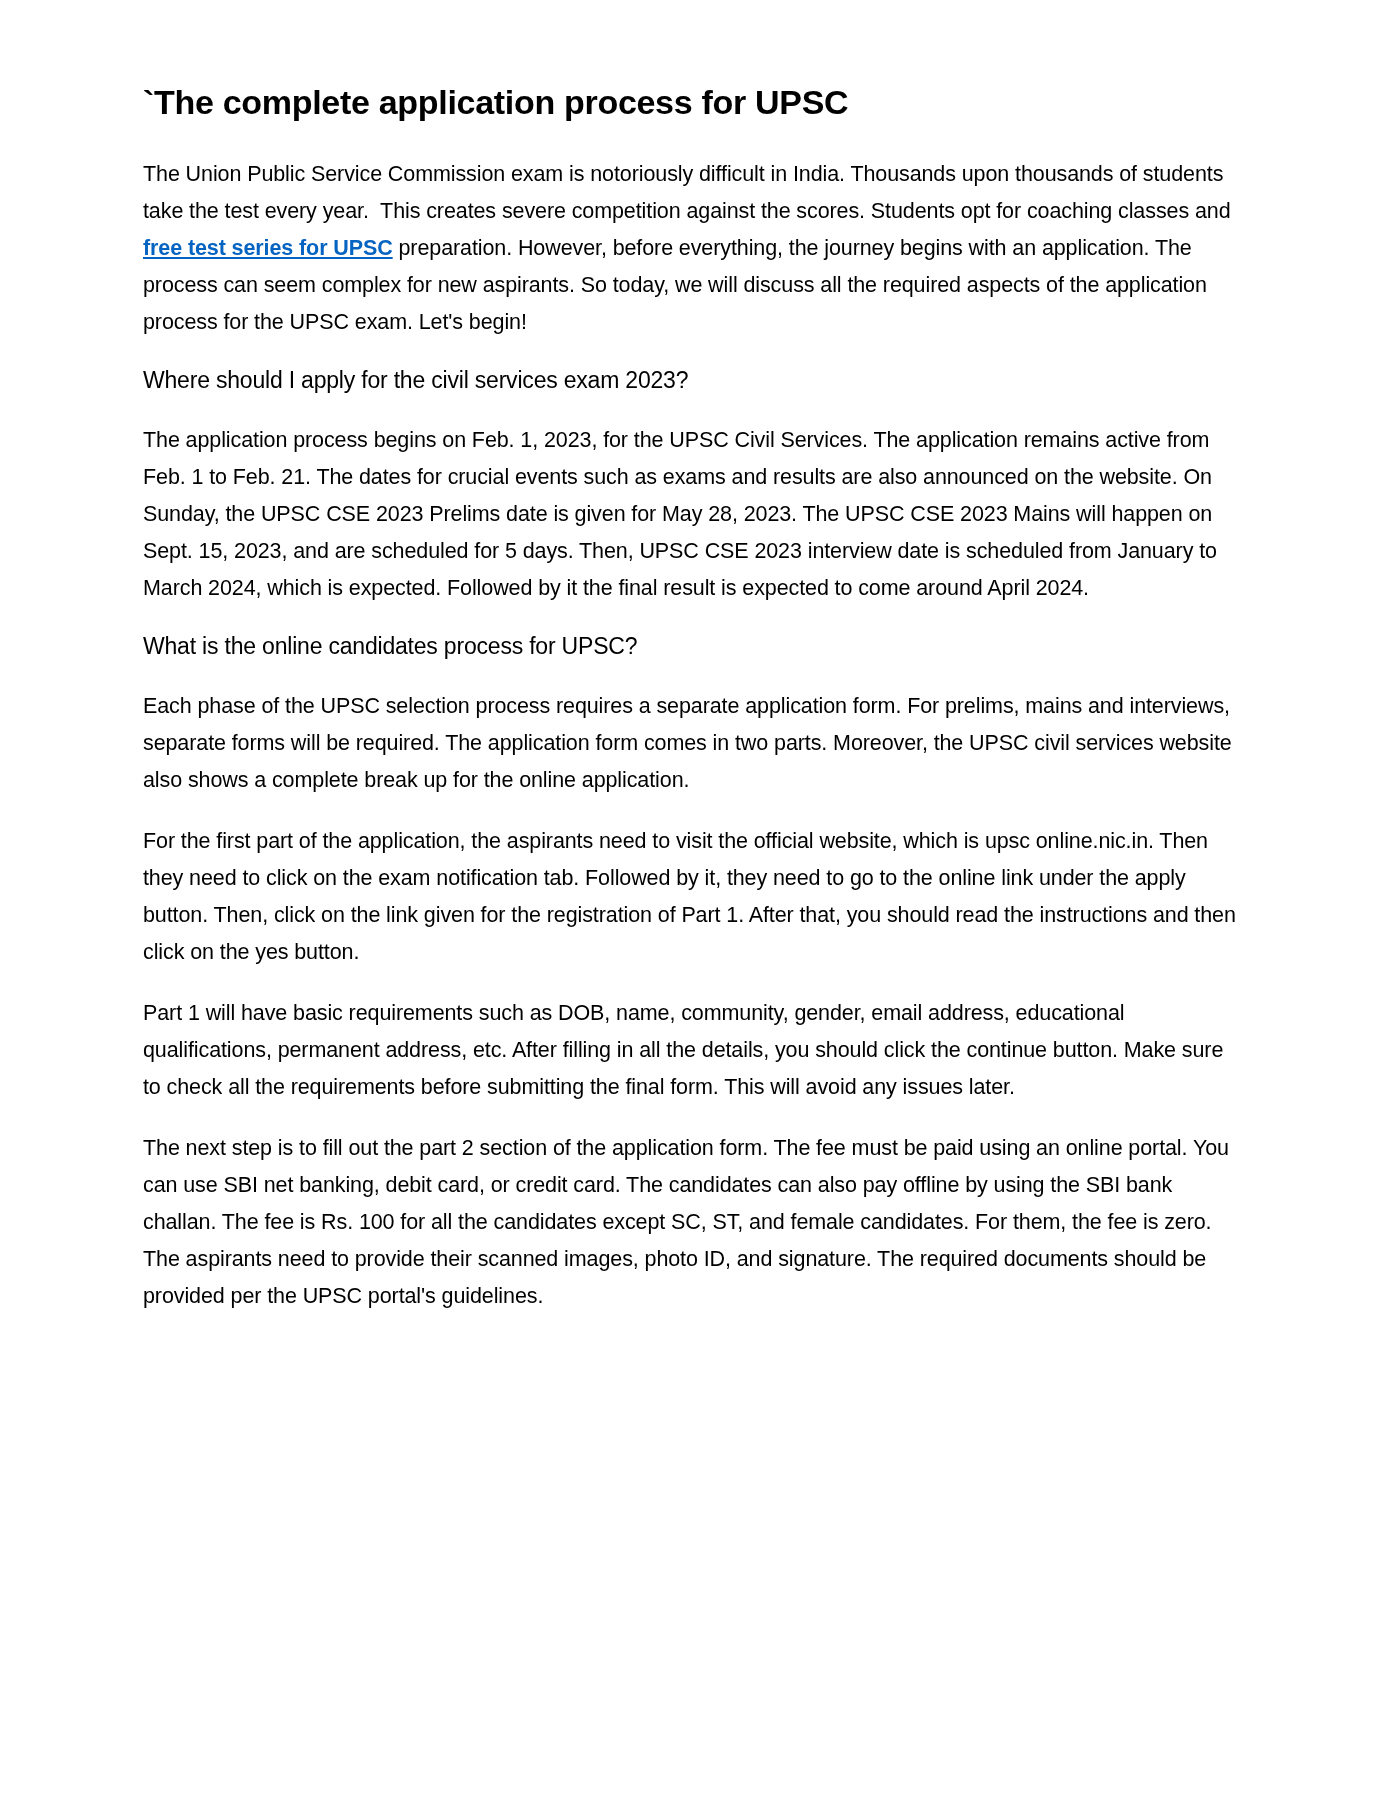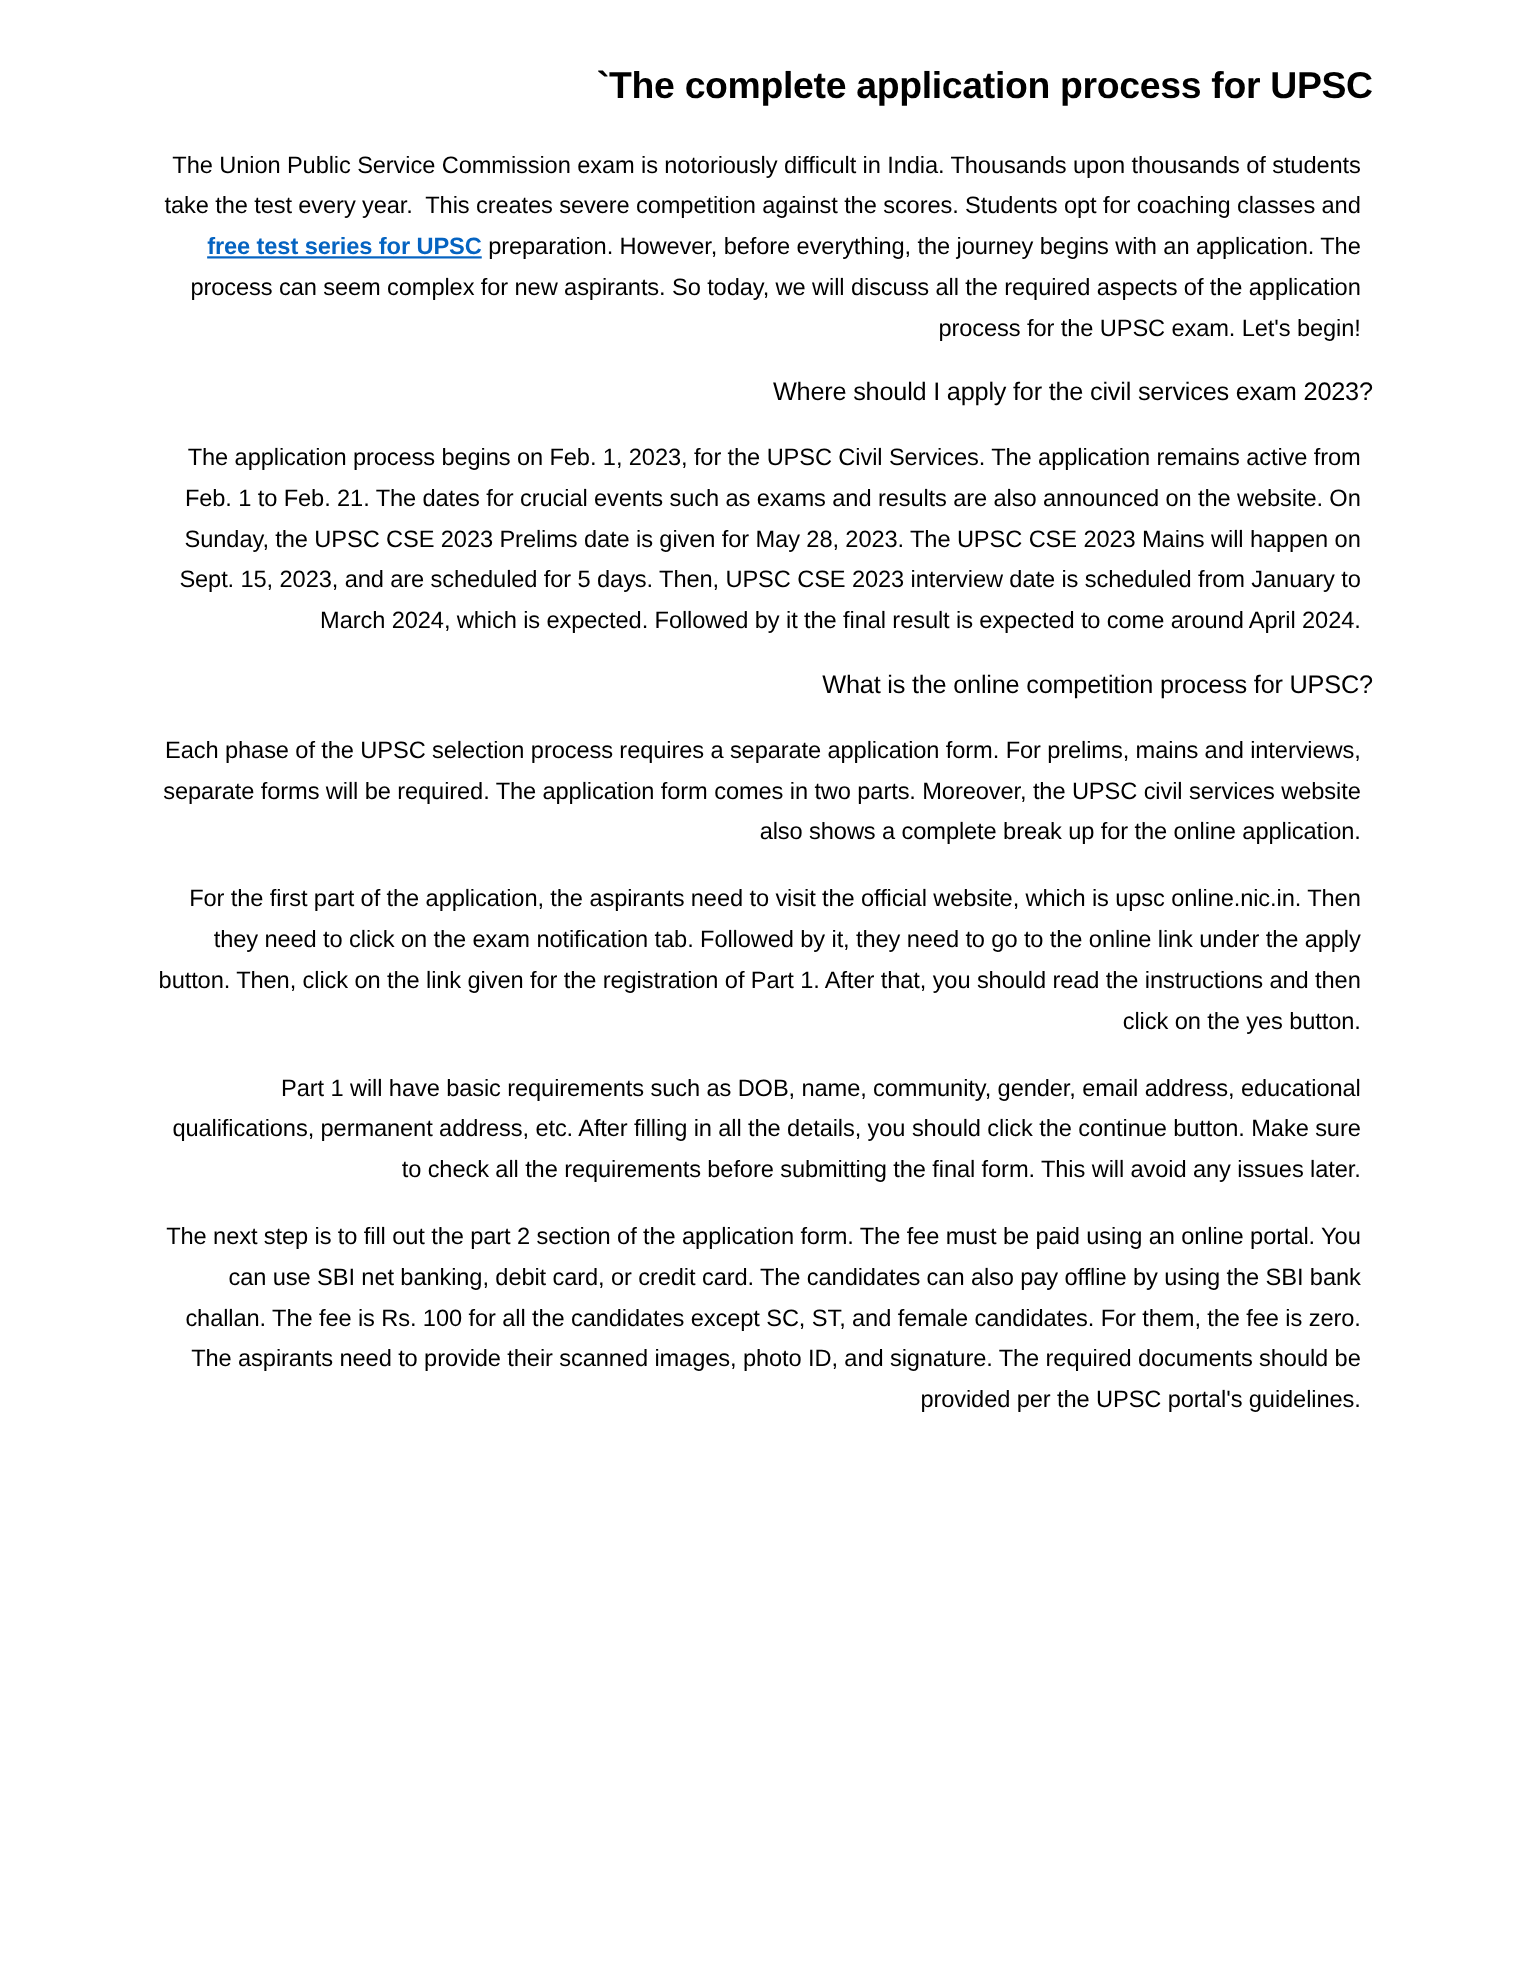--- a/index.html
+++ b/index.html
@@ -7,24 +7,23 @@
     padding: 0;
     background: #ffffff;
     width: 1391px;
     height: 1800px;
     overflow: hidden;
   }
   .page {
     box-sizing: border-box;
     width: 1391px;
     height: 1800px;
-    padding: 58px 143px 0 143px;
+    padding: 82px 143px 0 143px;
     font-family: "Liberation Sans", sans-serif;
     color: #000000;
-    text-align: right;
   }
   h1.doc-title {
     font-size: 34px;
     line-height: 40px;
     font-weight: 700;
     letter-spacing: -0.3px;
     margin: 0 0 34px 0;
   }
   p.body-para {
     font-size: 21.5px;
@@ -52,21 +51,21 @@
 <div class="page">
 
   <h1 class="doc-title">`The complete application process for UPSC</h1>
 
   <p class="body-para"><span>The Union Public Service Commission exam is notoriously difficult in India. Thousands upon thousands of students take the test every year.  This creates severe competition against the scores. Students opt for coaching classes and </span><a class="inline-link" style="color: rgb(5, 99, 193);">free test series for UPSC</a><span> preparation. However, before everything, the journey begins with an application. The process can seem complex for new aspirants. So today, we will discuss all the required aspects of the application process for the UPSC exam. Let's begin!</span></p>
 
   <h2 class="sub-heading">Where should I apply for the civil services exam 2023?</h2>
 
   <p class="body-para">The application process begins on Feb. 1, 2023, for the UPSC Civil Services. The application remains active from Feb. 1 to Feb. 21. The dates for crucial events such as exams and results are also announced on the website. On Sunday, the UPSC CSE 2023 Prelims date is given for May 28, 2023. The UPSC CSE 2023 Mains will happen on Sept. 15, 2023, and are scheduled for 5 days. Then, UPSC CSE 2023 interview date is scheduled from January to March 2024, which is expected. Followed by it the final result is expected to come around April 2024.</p>
 
-  <h2 class="sub-heading">What is the online competition process for UPSC?</h2>
+  <h2 class="sub-heading">What is the online candidates process for UPSC?</h2>
 
   <p class="body-para">Each phase of the UPSC selection process requires a separate application form. For prelims, mains and interviews, separate forms will be required. The application form comes in two parts. Moreover, the UPSC civil services website also shows a complete break up for the online application.</p>
 
   <p class="body-para">For the first part of the application, the aspirants need to visit the official website, which is upsc online.nic.in. Then they need to click on the exam notification tab. Followed by it, they need to go to the online link under the apply button. Then, click on the link given for the registration of Part 1. After that, you should read the instructions and then click on the yes button.</p>
 
   <p class="body-para">Part 1 will have basic requirements such as DOB, name, community, gender, email address, educational qualifications, permanent address, etc. After filling in all the details, you should click the continue button. Make sure to check all the requirements before submitting the final form. This will avoid any issues later.</p>
 
   <p class="body-para">The next step is to fill out the part 2 section of the application form. The fee must be paid using an online portal. You can use SBI net banking, debit card, or credit card. The candidates can also pay offline by using the SBI bank challan. The fee is Rs. 100 for all the candidates except SC, ST, and female candidates. For them, the fee is zero. The aspirants need to provide their scanned images, photo ID, and signature. The required documents should be provided per the UPSC portal's guidelines.</p>
 
 </div>

